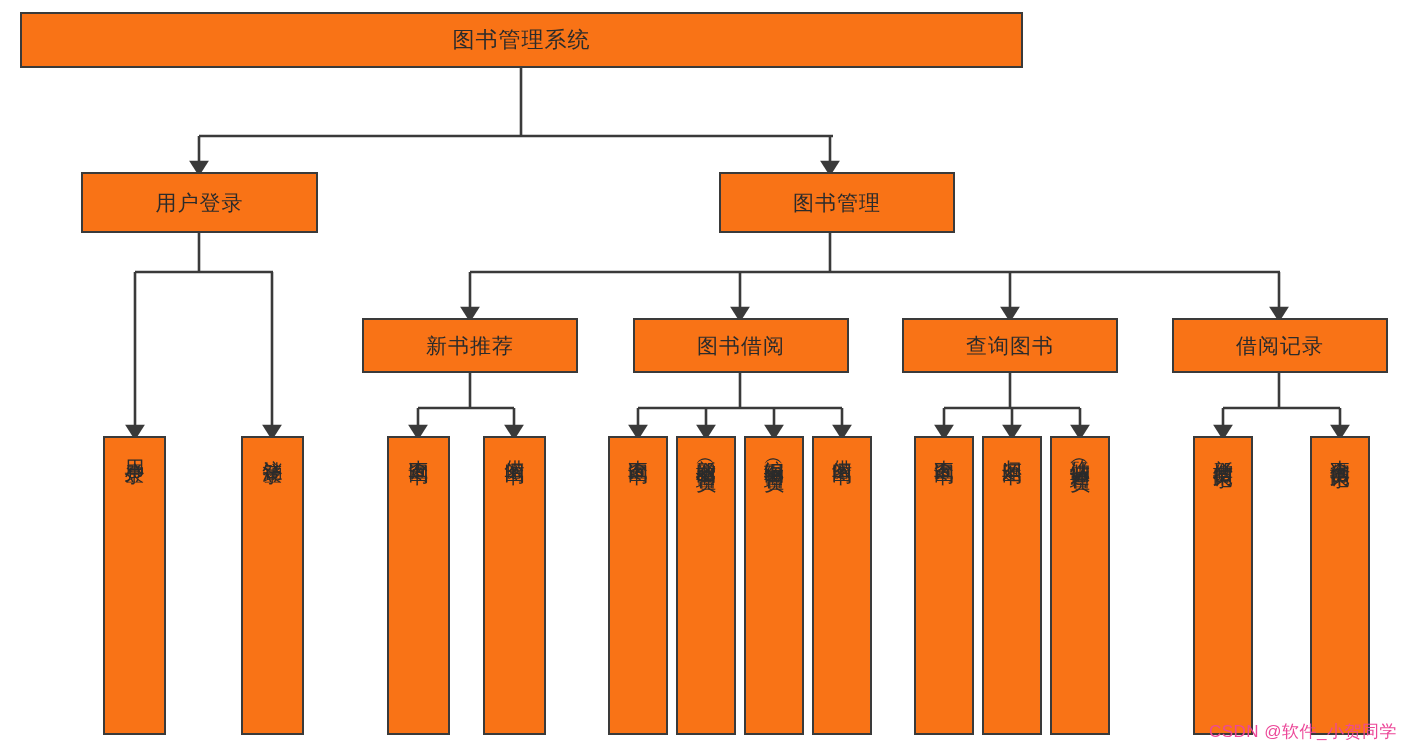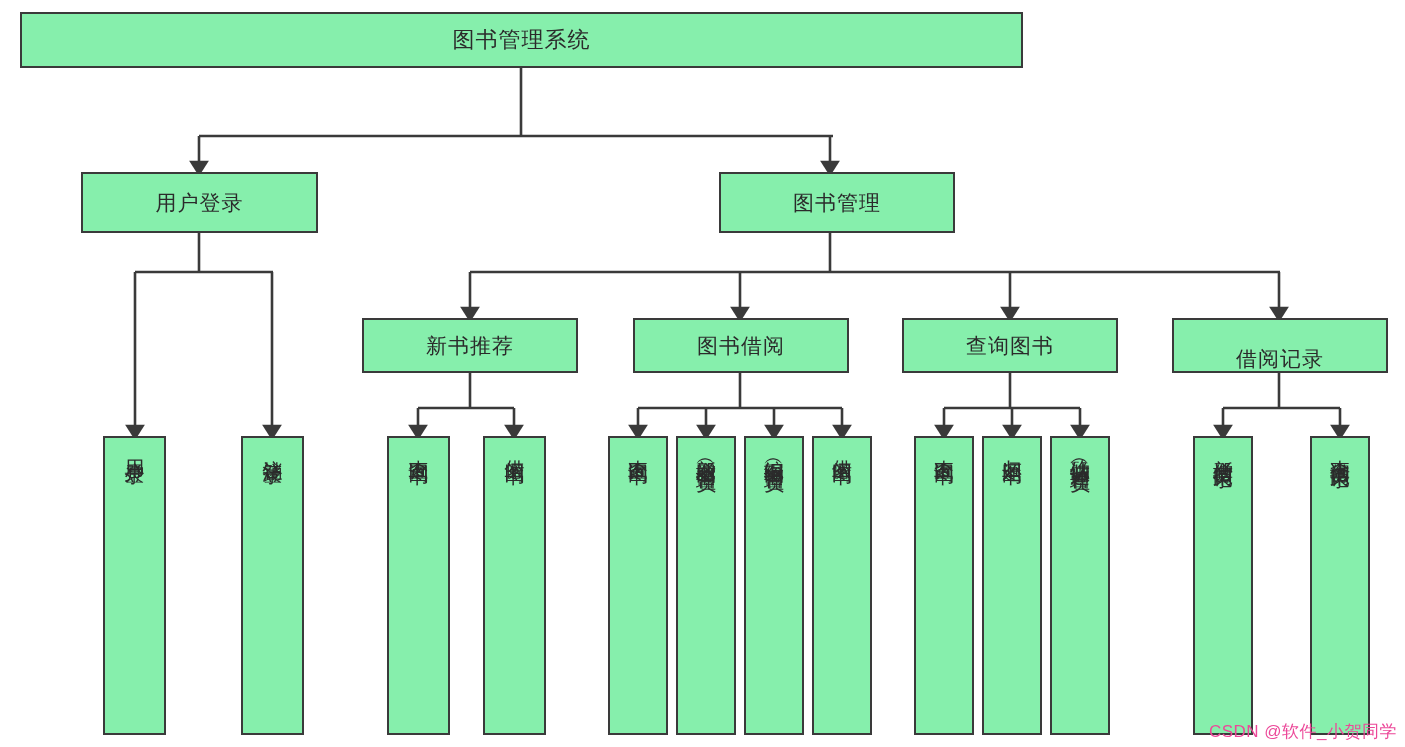--- a/index.html
+++ b/index.html
@@ -21,21 +21,21 @@
     left: 0;
     top: 0;
     width: 1405px;
     height: 747px;
     pointer-events: none;
   }
   .node {
     position: absolute;
     box-sizing: border-box;
     border: 2px solid #3a3a3a;
-    background: #86efac;
+    background: #f97316;
     display: flex;
     align-items: center;
     justify-content: center;
     color: #2b2b2b;
   }
   .node.horizontal .node-label {
     font-size: 21px;
     line-height: 1.2;
     letter-spacing: 1px;
     white-space: nowrap;
@@ -134,21 +134,21 @@
 
   <div class="node horizontal" style="left:362px; top:318px; width:216px; height:55px;">
     <span class="node-label">新书推荐</span>
   </div>
   <div class="node horizontal" style="left:633px; top:318px; width:216px; height:55px;">
     <span class="node-label">图书借阅</span>
   </div>
   <div class="node horizontal" style="left:902px; top:318px; width:216px; height:55px;">
     <span class="node-label">查询图书</span>
   </div>
-  <div class="node horizontal" style="left:1172px; top:318px; width:216px; height:55px;align-items:flex-end;">
+  <div class="node horizontal" style="left:1172px; top:318px; width:216px; height:55px;">
     <span class="node-label">借阅记录</span>
   </div>
 
   <div class="node vertical" style="left:103px; top:436px; width:63px; height:299px;">
     <span class="node-label">用户登录</span>
   </div>
   <div class="node vertical" style="left:241px; top:436px; width:63px; height:299px;">
     <span class="node-label">注销登录</span>
   </div>
   <div class="node vertical" style="left:387px; top:436px; width:63px; height:299px;">

